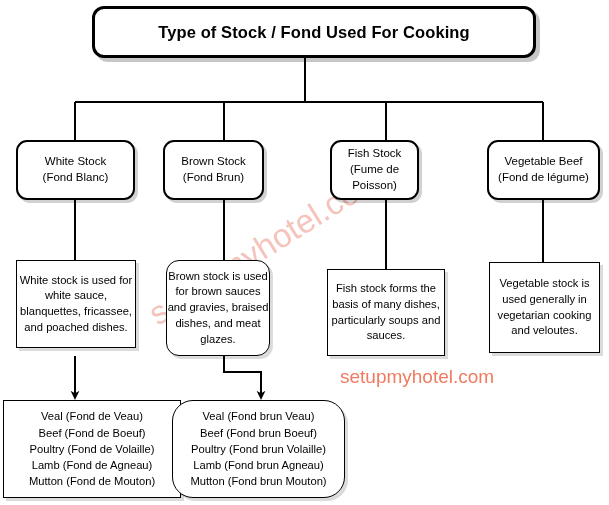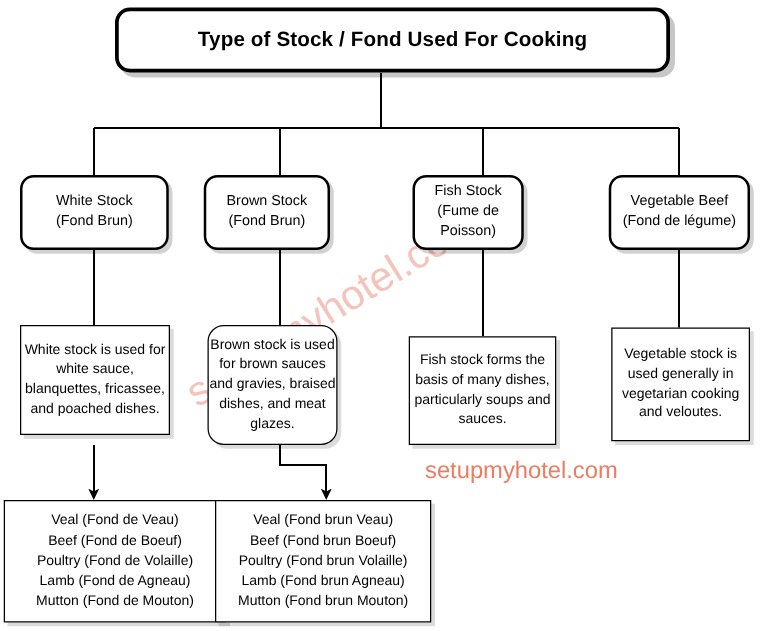--- a/index.html
+++ b/index.html
@@ -115,21 +115,21 @@
 
   
   .leaf {
     border-width: 1.6px;
     border-radius: 0;
     box-shadow: 3px 3px 0 rgba(0,0,0,0.14);
     align-items: center;
   }
   .leaf .txt { font-size: 11.2px; line-height: 1.45; }
   .leaf-1 { left: 3px;   top: 400px; width: 178px; height: 98px; }
-  .leaf-2 { left: 172px; top: 400px; width: 173px; height: 98px; }
+  .leaf-2 { left: 172px; top: 400px; width: 173px; height: 98px; border-radius: 21px; }
 </style>
 </head>
 <body>
 
 <div id="canvas">
 
   <div class="wm-diagonal">setupmyhotel.com</div>
 
   <svg id="wires" viewBox="0 0 609 505" width="609" height="505">
     <defs>
@@ -158,21 +158,21 @@
       <path d="M 224 356 L 224 372 L 261 372 L 261 398" marker-end="url(#arrow)"></path>
     </g>
   </svg>
 
   <div class="node title-box">
     <span class="txt">Type of Stock / Fond Used For Cooking</span>
   </div>
 
   <div class="node cat cat-1">
     <span class="txt">White Stock
-(Fond Brun)</span>
+(Fond Blanc)</span>
   </div>
   <div class="node cat cat-2">
     <span class="txt">Brown Stock
 (Fond Brun)</span>
   </div>
   <div class="node cat cat-3">
     <span class="txt">Fish Stock
 (Fume de Poisson)</span>
   </div>
   <div class="node cat cat-4">

